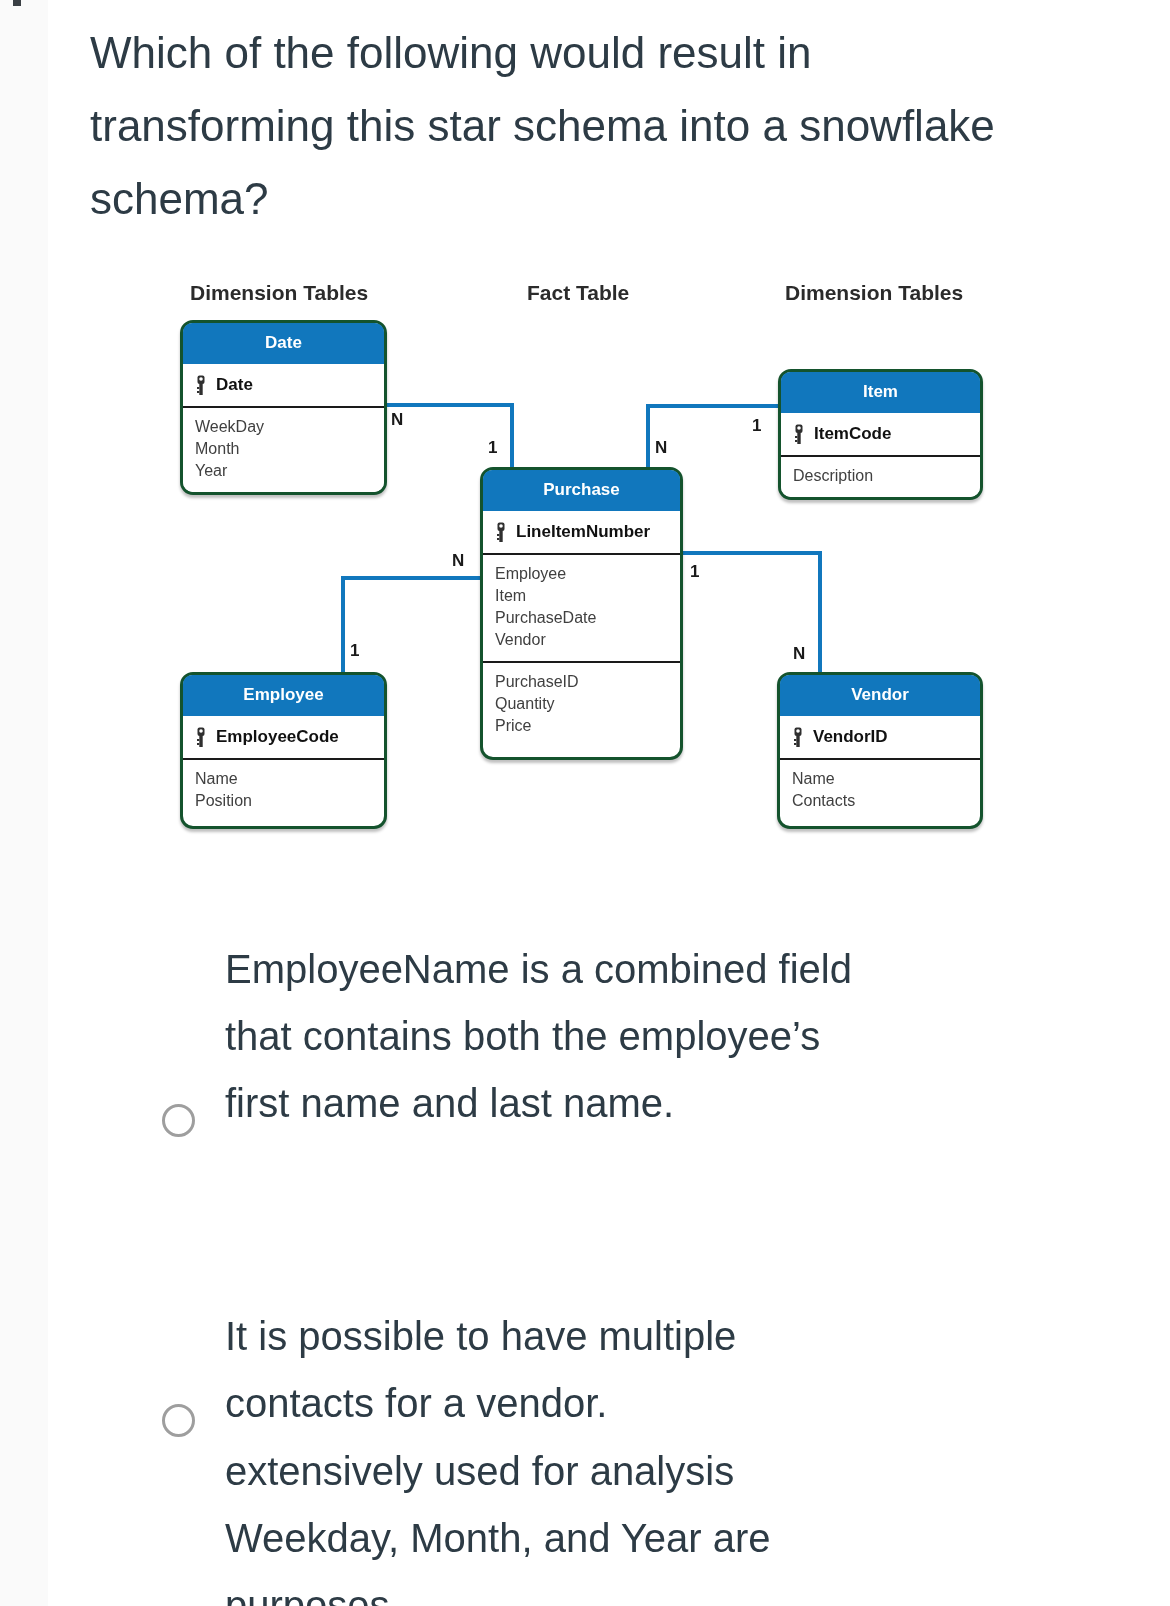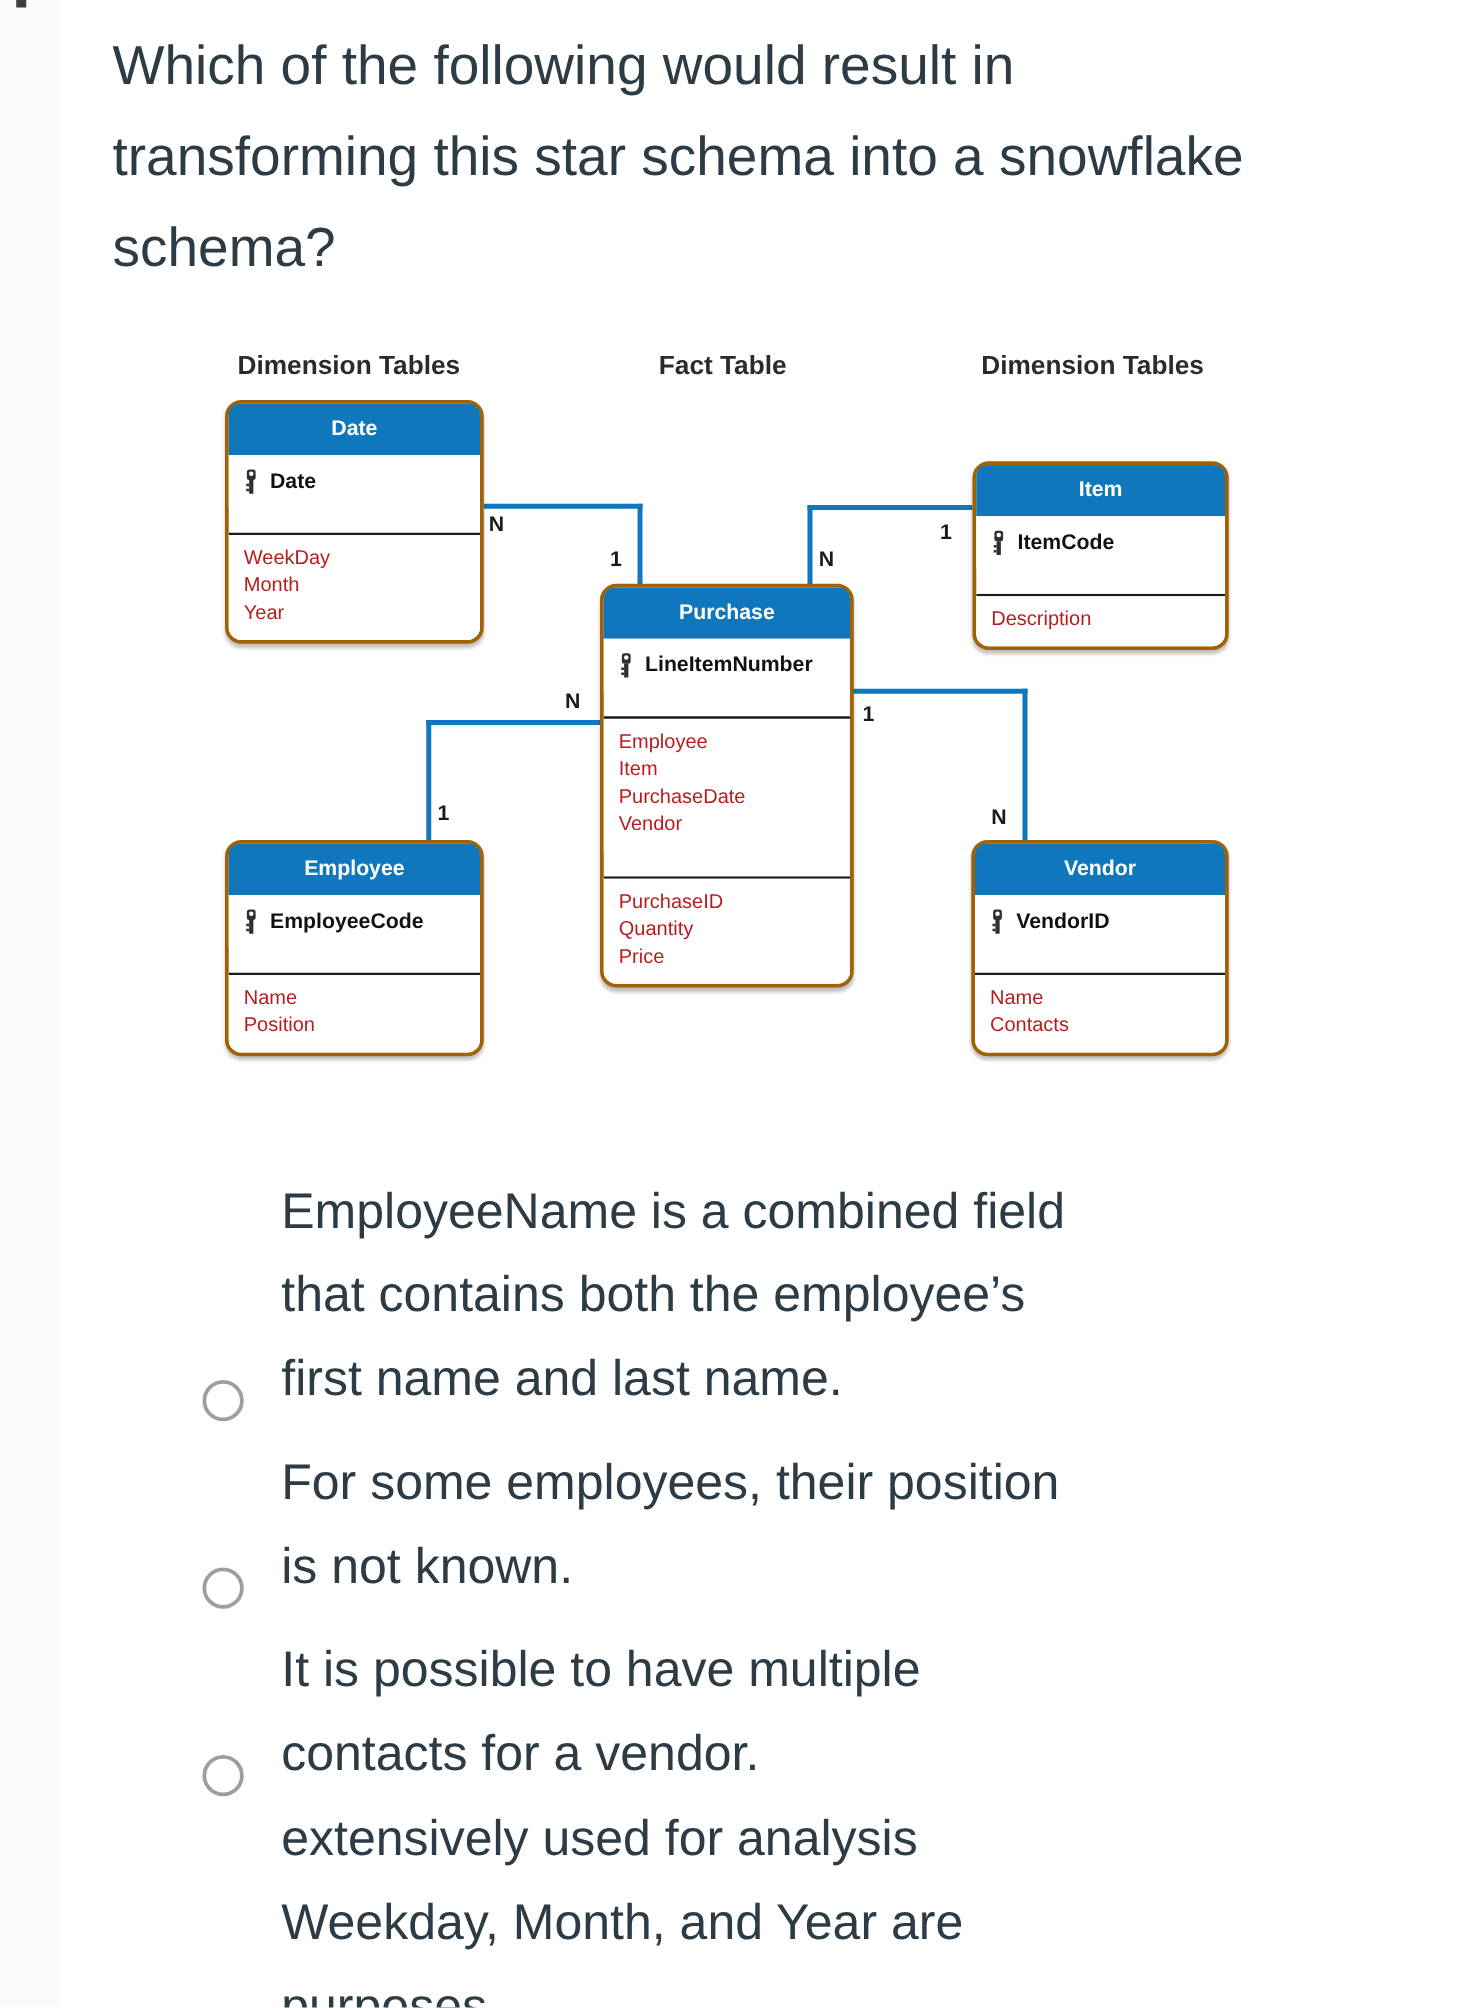--- a/index.html
+++ b/index.html
@@ -15,34 +15,34 @@
     position:absolute;left:1151px;top:-12px;width:9px;height:1540px;
     background:#7d7d7d;border-radius:6px;
   }
   
   .q-title{position:absolute;left:90px;top:16px;color:#2d3b45;font-size:44px;line-height:73px;}
   .q-title div{white-space:nowrap;}
   
   .erd-label{position:absolute;font-size:21px;font-weight:bold;color:#2b2b2b;white-space:nowrap;}
   .conn{position:absolute;background:#1177bd;}
   .erd-table{
-    position:absolute;box-sizing:border-box;background:#ffffff;border:3px solid #a16207;
+    position:absolute;box-sizing:border-box;background:#ffffff;border:3px solid #14532d;
     border-radius:13px;box-shadow:0 3px 3px rgba(0,0,0,0.25);
   }
   .erd-header{
     background:#1177bd;color:#ffffff;font-weight:bold;font-size:17px;text-align:center;
     padding:10px 4px 11px;border-radius:9px 9px 0 0;
   }
   .erd-key{
     display:flex;align-items:center;gap:9px;padding:10px 12px;background:#ffffff;
     font-size:17px;font-weight:bold;color:#111111;line-height:22px;
   }
   .erd-fields{
-    border-top:2px solid #1a1a1a;padding:8px 12px 10px;font-size:16px;color:#b91c1c;line-height:22px;
-    background:#ffffff;border-radius:0 0 10px 10px;margin-top:20px;
+    border-top:2px solid #1a1a1a;padding:8px 12px 10px;font-size:16px;color:#404040;line-height:22px;
+    background:#ffffff;border-radius:0 0 10px 10px;
   }
   .erd-fields.mid{border-radius:0;}
   .key-icon{flex:none;display:inline-flex;}
   .card-label{position:absolute;font-size:17px;font-weight:bold;color:#1a1a1a;white-space:nowrap;}
   
   .option{position:absolute;left:162px;display:flex;align-items:flex-end;}
   .radio{
     flex:none;box-sizing:border-box;width:33px;height:33px;margin-top:14px;
     border:3px solid #9e9e9e;border-radius:50%;background:#ffffff;
   }
@@ -201,27 +201,20 @@
 
   <div class="option" style="top:936px;">
     <span class="radio"></span>
     <div class="option-text">
       <div>EmployeeName is a combined field</div>
       <div>that contains both the employee’s</div>
       <div>first name and last name.</div>
     </div>
   </div>
 
-  <div class="option" style="top:1153px;">
-    <span class="radio"></span>
-    <div class="option-text">
-      <div>For some employees, their position</div>
-      <div>is not known.</div>
-    </div>
-  </div>
 
   <div class="option" style="top:1303px;">
     <span class="radio"></span>
     <div class="option-text">
       <div>It is possible to have multiple</div>
       <div>contacts for a vendor.</div>
     </div>
   </div>
 
   <div class="option" style="top:1438px;">

